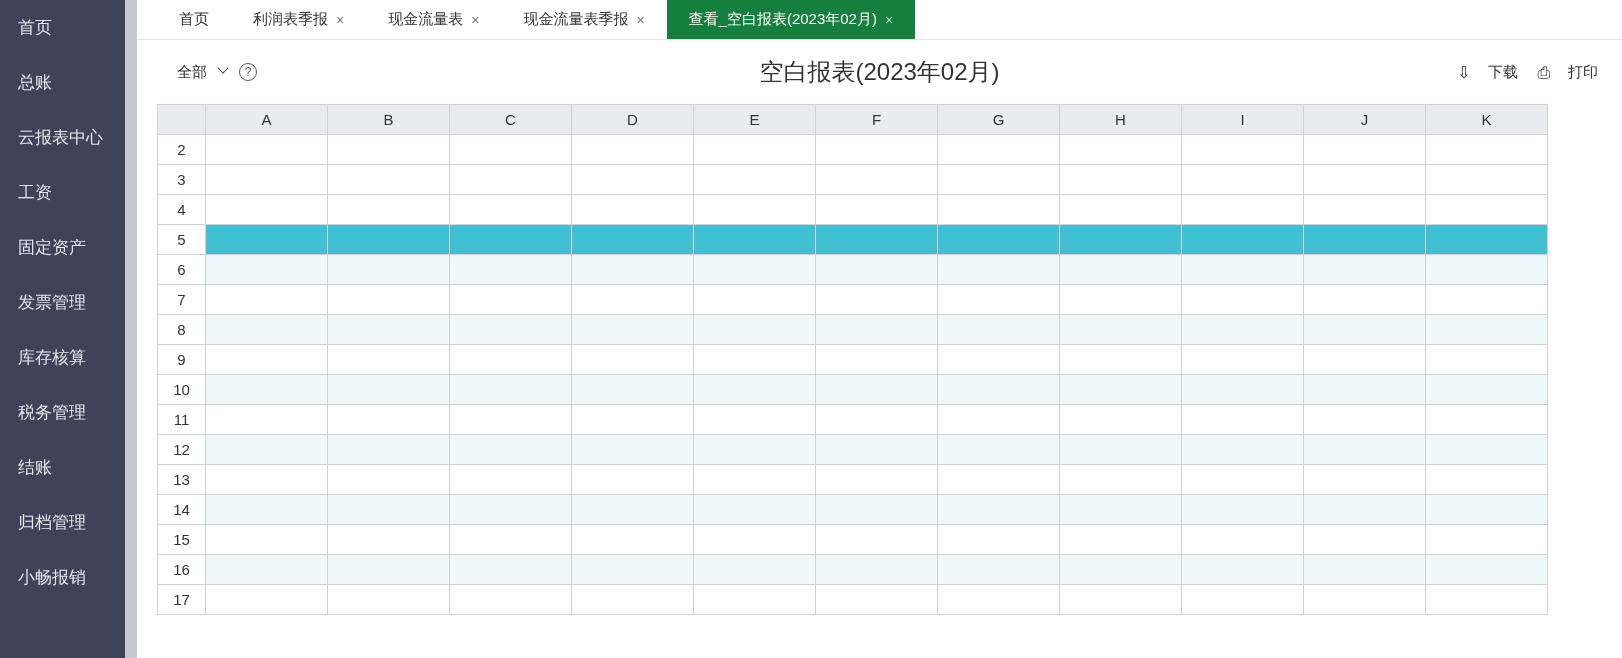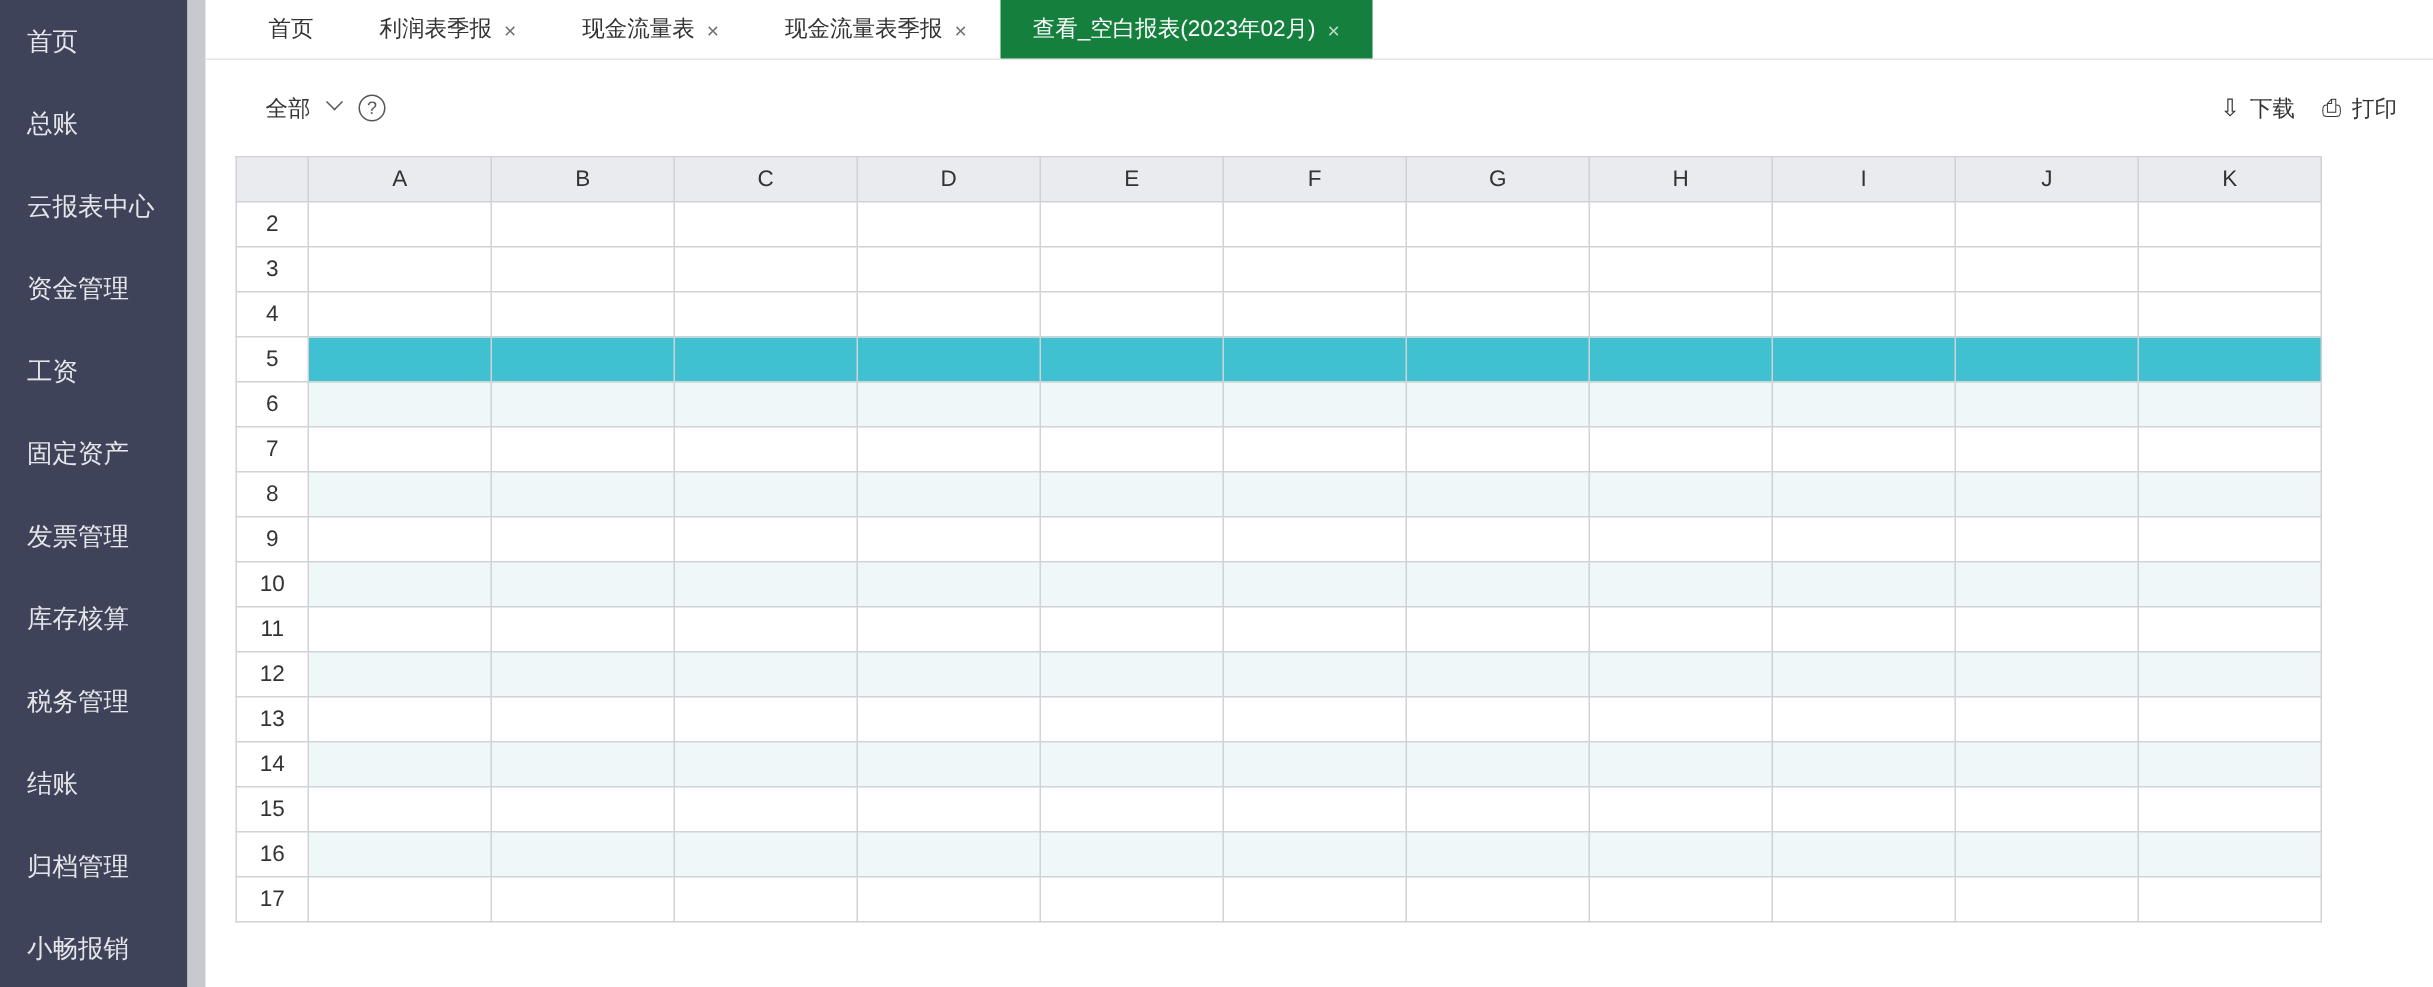--- a/index.html
+++ b/index.html
@@ -102,21 +102,21 @@
     font-size: 24px;
     color: #333;
   }
   .actions {
     margin-left: auto;
     display: flex;
     gap: 18px;
     font-size: 15px;
     color: #333;
   }
-  .action { display: flex; align-items: center; gap: 4px; cursor: pointer; }
+  .action { display: flex; align-items: center; gap: 16px; cursor: pointer; text-align: center; }
   .icon-download, .icon-print {
     width: 16px; height: 16px; display: inline-block;
   }
   .icon-download::before { content: "⇩"; font-size: 16px; line-height: 16px; }
   .icon-print::before { content: "⎙"; font-size: 16px; line-height: 16px; }
 
   
   .sheet-wrap { flex: 1; overflow: hidden; padding-left: 20px; }
   .sheet { border-collapse: collapse; table-layout: fixed; }
   .sheet th, .sheet td {
@@ -146,21 +146,20 @@
 </style>
 </head>
 <body>
 
 <div class="app">
 
   <nav class="sidebar" id="sidebar">
       <div class="sidebar-item">首页</div>
       <div class="sidebar-item">总账</div>
       <div class="sidebar-item">云报表中心</div>
-      <div class="sidebar-item">资金管理</div>
       <div class="sidebar-item">工资</div>
       <div class="sidebar-item">固定资产</div>
       <div class="sidebar-item">发票管理</div>
       <div class="sidebar-item">库存核算</div>
       <div class="sidebar-item">税务管理</div>
       <div class="sidebar-item">结账</div>
       <div class="sidebar-item">归档管理</div>
       <div class="sidebar-item">小畅报销</div>
     </nav>
   <div class="sidebar-scroll"></div>
@@ -188,20 +187,21 @@
           <span class="tab-close">×</span>
         </div>
       </div>
 
     <div class="toolbar">
       <div class="filter">
         <span>全部</span>
         <span class="chevron"></span>
         <span class="help-icon">?</span>
       </div>
+      <div class="page-title">空白报表(2023年02月)</div>
       <div class="actions">
         <div class="action">
           <span class="icon-download"></span>
           <span>下载</span>
         </div>
         <div class="action">
           <span class="icon-print"></span>
           <span>打印</span>
         </div>
       </div>

